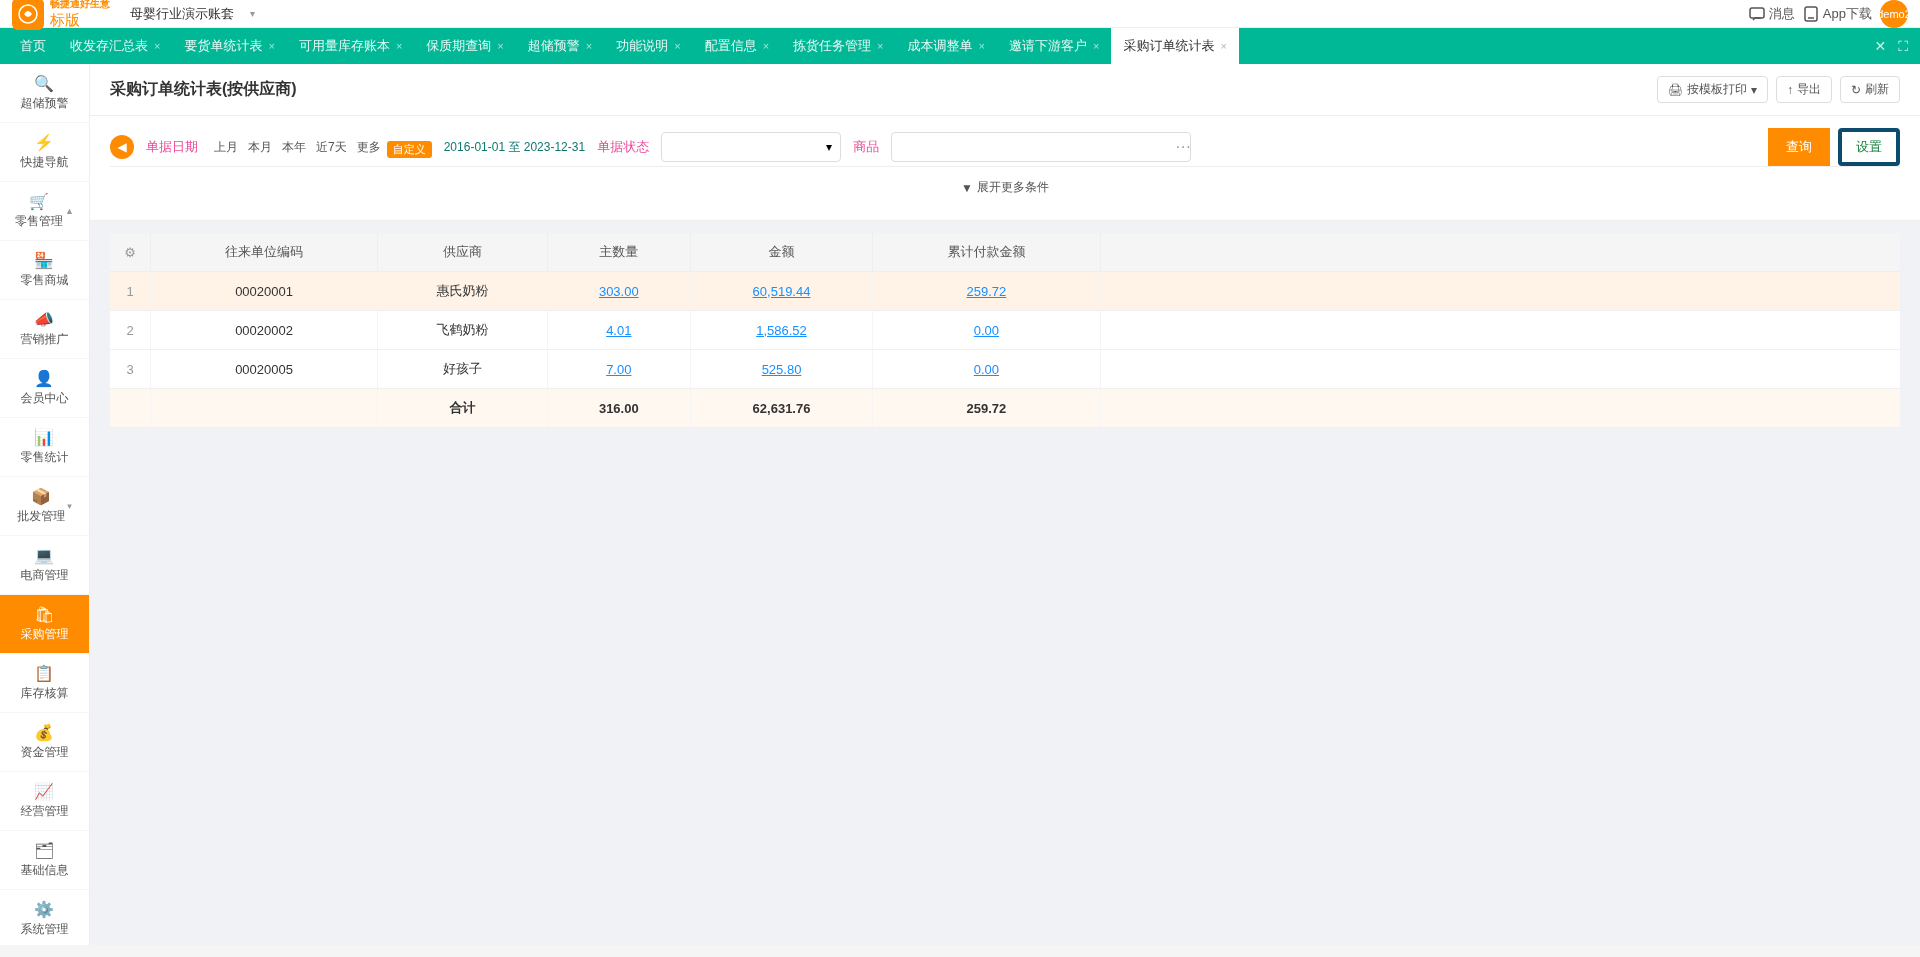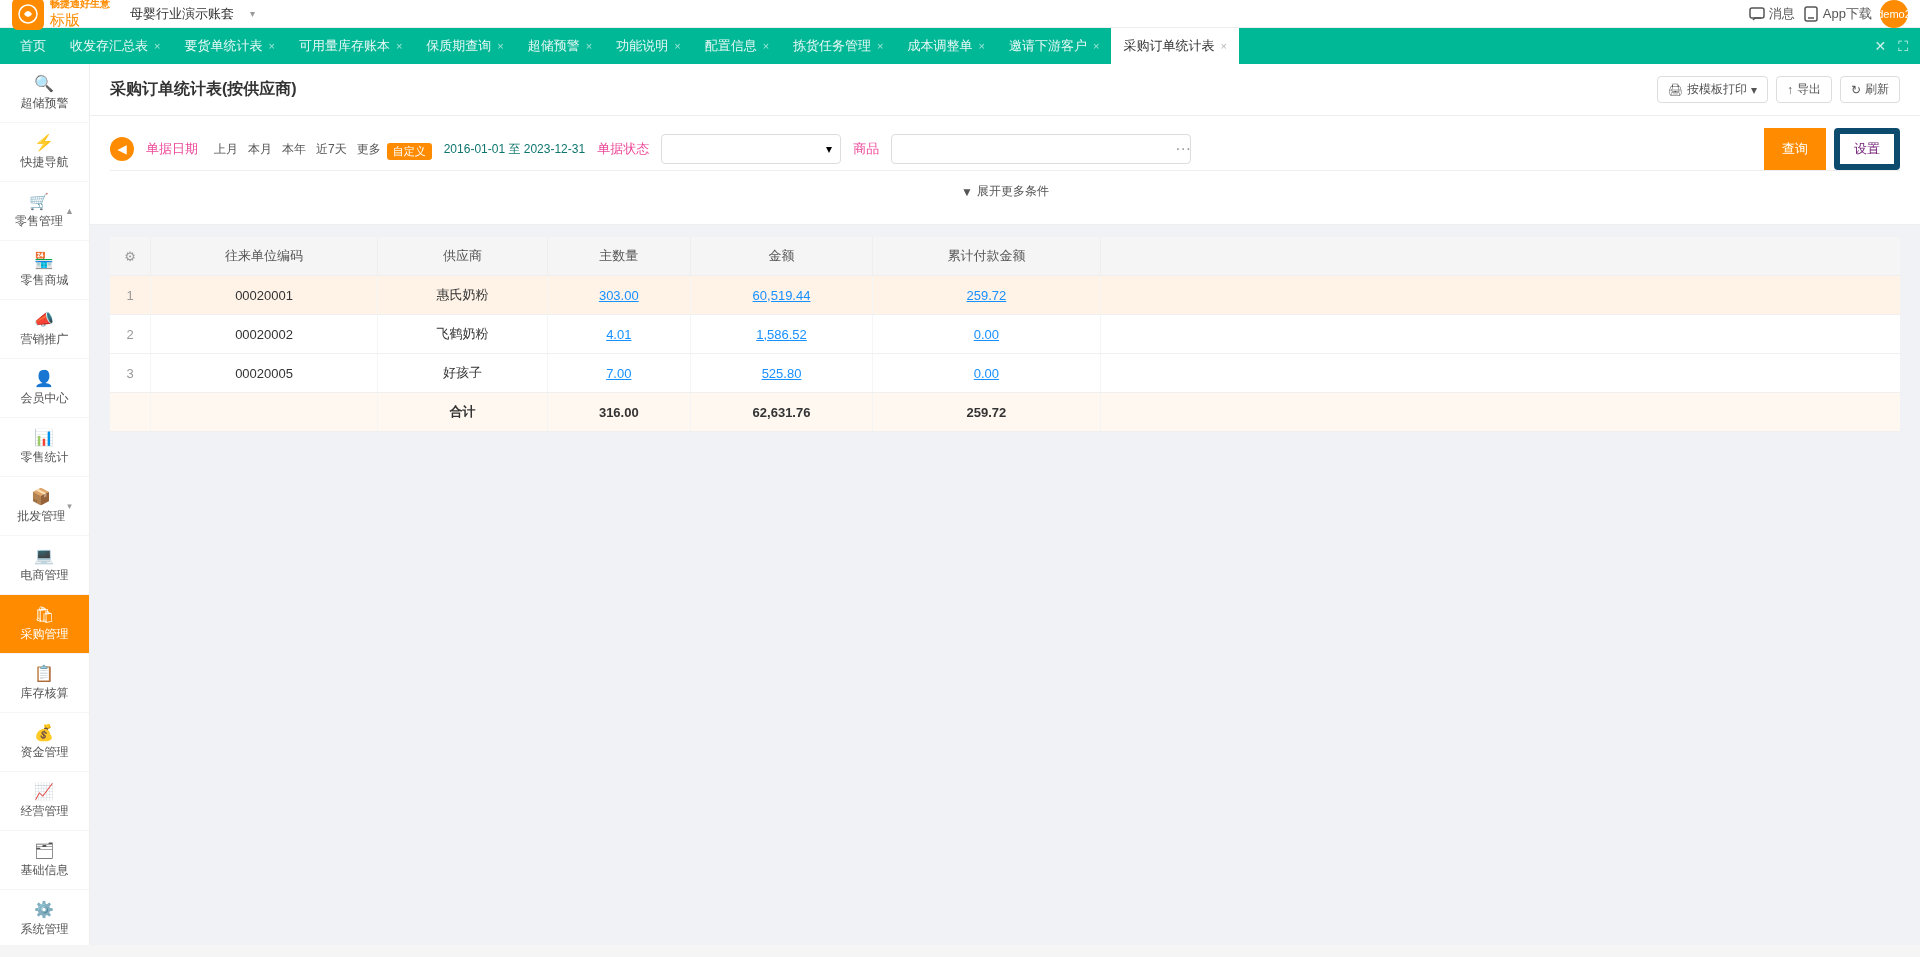--- a/index.html
+++ b/index.html
@@ -46,21 +46,21 @@
     .filter-collapse-btn { width: 24px; height: 24px; background: #ff8c00; color: white; border-radius: 50%; display: flex; align-items: center; justify-content: center; cursor: pointer; font-size: 12px; flex-shrink: 0; }
     .filter-label { font-size: 13px; color: #ec4899; white-space: nowrap; }
     .date-shortcuts { display: flex; gap: 2px; align-items: flex-end; }
     .date-shortcut { font-size: 12px; color: #555; cursor: pointer; padding: 2px 4px; }
     .date-tag { background: #ff8c00; color: white; font-size: 11px; padding: 1px 6px; border-radius: 3px; cursor: pointer; }
     .date-range { font-size: 12px; color: #0f766e; }
     .filter-select { height: 30px; border: 1px solid #ddd; border-radius: 4px; padding: 0 8px; font-size: 12px; min-width: 200px; display: flex; align-items: center; justify-content: space-between; cursor: pointer; gap: 4px; }
     .filter-input { height: 30px; border: 1px solid #ddd; border-radius: 4px; padding: 0 8px; font-size: 12px; min-width: 200px; }
     .filter-more-btn { display: flex; align-items: center; gap: 4px; font-size: 12px; color: #555; cursor: pointer; margin: 0 auto; padding: 6px 16px; }
     .btn-query { background: #ff8c00; color: white; border: none; border-radius: 0; padding: 6px 18px; font-size: 13px; cursor: pointer; }
-    .btn-settings { border: 6px solid #0c4a6e; background: #fff; border-radius: 4px; padding: 6px 14px; font-size: 13px; cursor: pointer; color: #701a75; }
+    .btn-settings { border: 4px solid #0c4a6e; background: #fff; border-radius: 4px; padding: 6px 14px; font-size: 13px; cursor: pointer; color: #15803d; }
 
     
     .table-container { padding: 12px 20px; }
     .data-table { width: 100%; border-collapse: collapse; background: #fff; }
     .data-table th { background: #f5f5f5; padding: 10px 12px; text-align: center; font-size: 13px; color: #555; font-weight: normal; border-bottom: 1px solid #eee; border-right: 1px solid #eee; }
     .data-table th:last-child { border-right: none; }
     .data-table td { padding: 10px 12px; text-align: center; font-size: 13px; color: #333; border-bottom: 1px solid #f0f0f0; border-right: 1px solid #f5f5f5; }
     .data-table td:last-child { border-right: none; }
     .data-table tr.selected td { background: #fff3e8; }
     .data-table .num-link { color: #1890ff; text-decoration: underline; cursor: pointer; }

